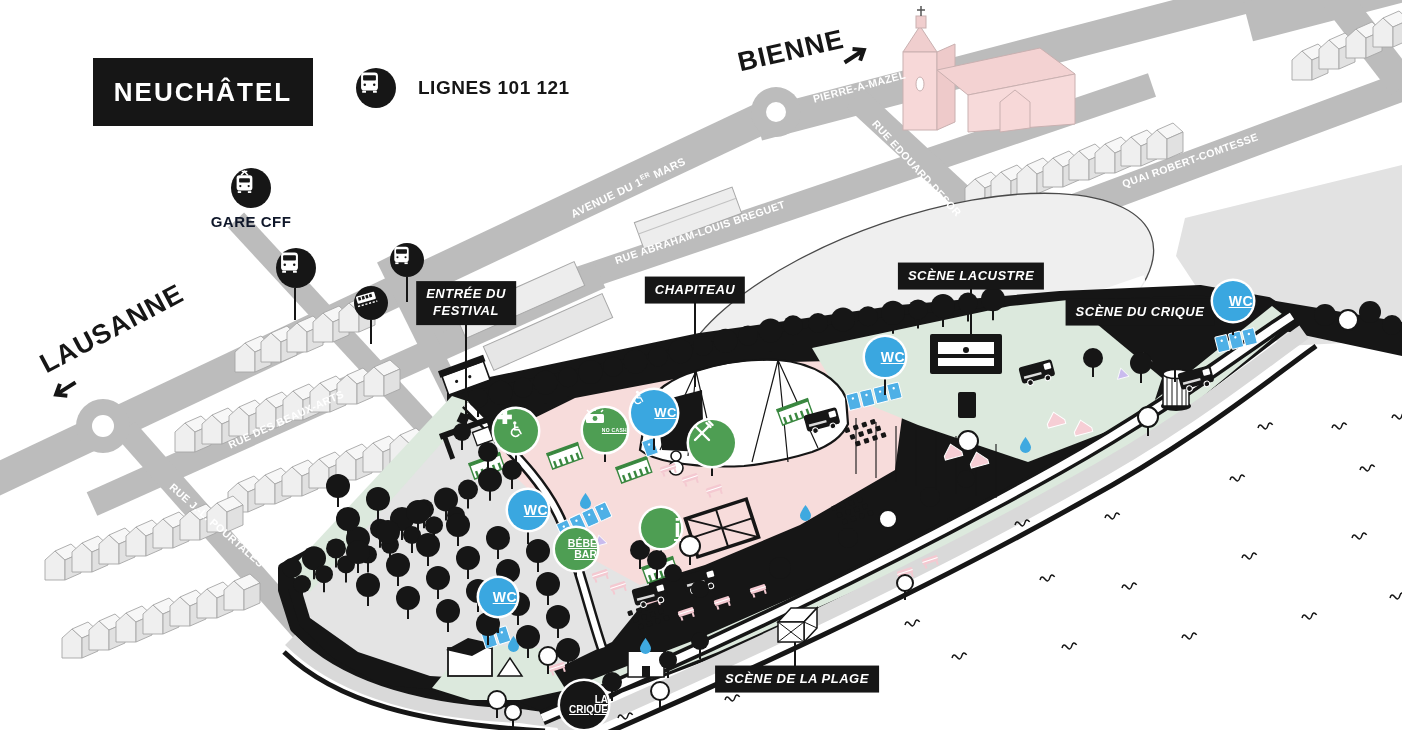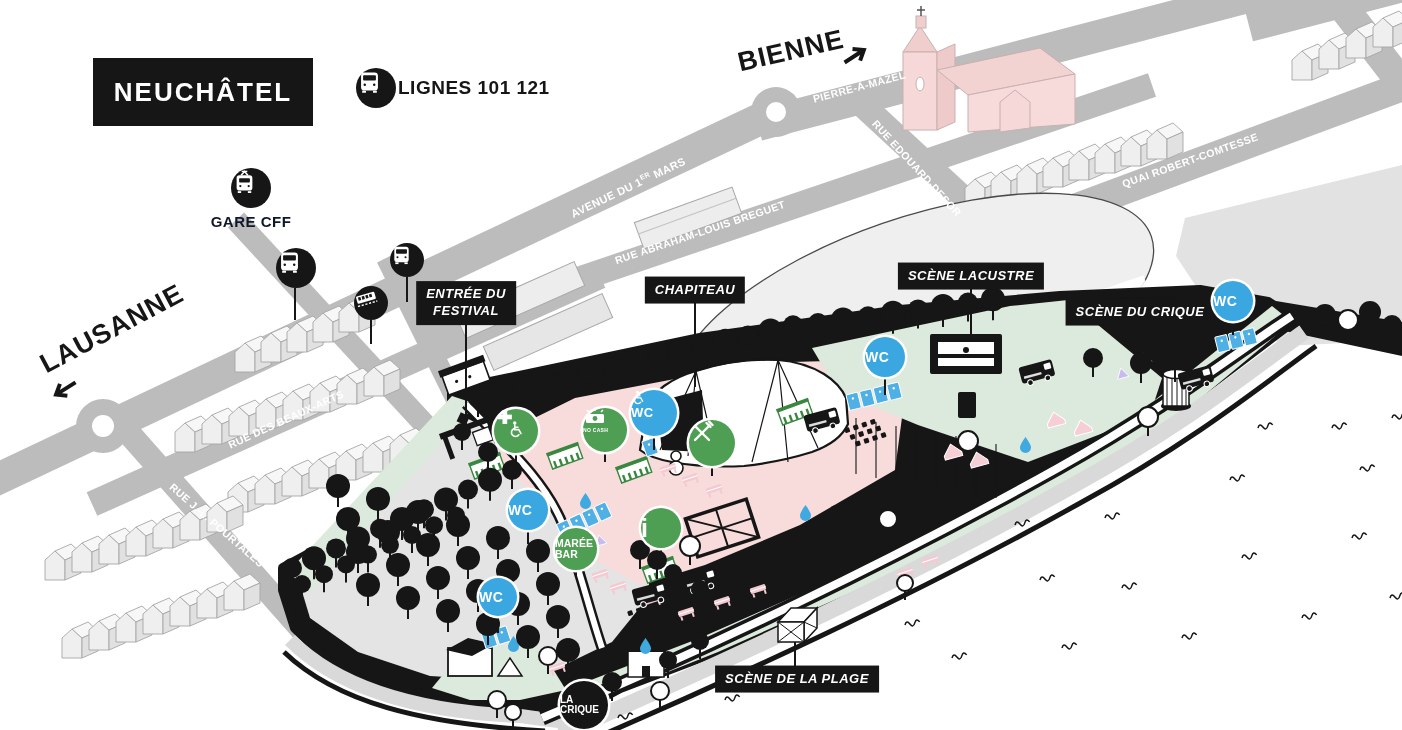--- a/index.html
+++ b/index.html
@@ -5,43 +5,43 @@
   html,body{margin:0;padding:0;background:#fff;}
   .stage{position:relative;width:1402px;height:730px;overflow:hidden;background:#fff;
          font-family:"Liberation Sans","DejaVu Sans",sans-serif;}
   .stage svg{position:absolute;left:0;top:0;}
   .ov{position:absolute;z-index:5;}
   
   .city-badge{left:93px;top:58px;width:220px;height:68px;background:var(--site-black,#161616);
     color:#fff;display:flex;align-items:center;justify-content:center;font-weight:bold;
     font-size:26px;letter-spacing:2px;}
   
-  .legend-row{display:flex;align-items:center;gap:2px;text-align:center;}
+  .legend-row{display:flex;align-items:center;gap:22px;text-align:center;}
   .legend-label{font-weight:bold;font-size:19px;color:#161616;letter-spacing:.5px;white-space:nowrap;}
   .ticon{border-radius:50%;background:#161616;display:flex;align-items:center;justify-content:center;}
   .pole{position:absolute;width:2px;background:#161616;z-index:4;}
   .station-label{font-weight:bold;font-size:15px;color:#0f172a;letter-spacing:.5px;transform:translateX(-50%);white-space:nowrap;}
   
   .dir{font-weight:bold;font-size:27px;color:#161616;letter-spacing:1px;white-space:nowrap;
        transform:translate(-50%,-50%);}
   
   .street{color:#fff;font-weight:bold;font-size:10.5px;letter-spacing:.4px;white-space:nowrap;
           transform-origin:center;z-index:3;}
   .street .sm{font-size:7.5px;display:block;line-height:1;margin-bottom:1px;}
   .street sup{font-size:7px;}
   
   .vlabel{background:var(--site-black,#161616);color:#fff;font-weight:bold;font-size:13px;
     letter-spacing:.5px;padding:5px 10px;white-space:nowrap;transform:translate(-50%,-50%);
     text-align:center;z-index:6;line-height:1.3;font-style:italic;}
   .vline{position:absolute;width:2px;background:#161616;z-index:5;}
   .pline{position:absolute;width:2px;background:#161616;z-index:4;}
   
-  .badge{border-radius:50%;color:#fff;display:flex;flex-direction:column;align-items:flex-start;
+  .badge{border-radius:50%;color:#fff;display:flex;flex-direction:column;align-items:flex-end;
     justify-content:center;font-weight:bold;transform:translate(-50%,-50%);
-    box-shadow:0 0 0 2.5px #fff;z-index:6;text-align:center;line-height:1.05;}
+    box-shadow:0 0 0 2.5px #fff;z-index:6;text-align:center;line-height:1.05;text-decoration:underline;}
   .badge.blue{background:var(--wc-blue,#3aa7e0);font-size:14px;letter-spacing:.5px;}
   .badge.green{background:var(--poi-green,#4e9e53);}
   .badge.black{background:var(--site-black,#161616);}
   .nocash-txt{font-size:5px;letter-spacing:.3px;margin-top:1px;}
   .bebe-txt{font-size:10.5px;}
   .crique-txt{font-size:10px;}
   .info-i{font-size:25px;line-height:1;}
 </style>
 </head>
 <body>
@@ -927,21 +927,21 @@
           <path d="M20,1.5 l3.5,3.5"></path>
     </g>
   </svg>
 </div>
 <div class="pline" style="left:660px;top:547px;height:14px;"></div>
 <div class="ov badge green" style="left:661px;top:528px;width:40px;height:40px;">
       <span class="info-i">i</span>
     </div>
 <div class="pline" style="left:575px;top:565px;height:12px;"></div>
 <div class="ov badge green" style="left:576px;top:549px;width:42px;height:42px;">
-  <span class="bebe-txt">MARÉE</span>
+  <span class="bebe-txt">BÉBÉ</span>
   <span class="bebe-txt">BAR</span>
 </div>
 <div class="ov badge black" style="left:584px;top:705px;width:48px;height:48px;">
   <span class="crique-txt">LA</span>
   <span class="crique-txt">CRIQUE</span>
 </div>
 
 </div>
 
 </body></html>

